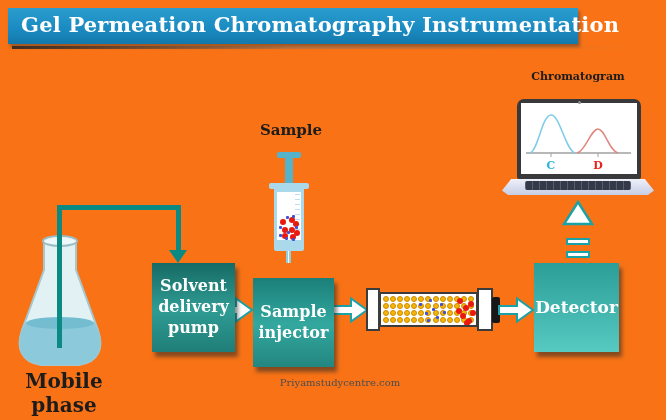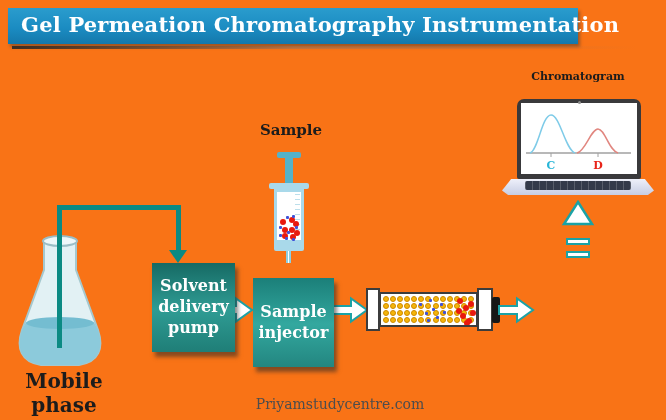--- a/index.html
+++ b/index.html
@@ -83,22 +83,22 @@
   .laptop-cam{position:absolute;left:50%;top:1.5px;width:3px;height:3px;margin-left:-1.5px;
       border-radius:50%;background:#8d8d8d;}
   .laptop-screen{width:100%;height:100%;background:#fff;overflow:hidden;}
   .laptop-base{position:absolute;left:502px;top:179px;width:152px;height:16px;
       background:linear-gradient(180deg,#eef0fa,#c6cde4);
       clip-path:polygon(6% 0,94% 0,100% 72%,96% 100%,4% 100%,0 72%);z-index:1;}
   .laptop-keys{position:absolute;left:50%;top:2px;width:106px;height:9px;margin-left:-53px;
       background:#343a4a;border-radius:2px;
       background-image:repeating-linear-gradient(to right,rgba(255,255,255,.18) 0 1px,transparent 1px 7px);}
 
-  .watermark{position:absolute;left:240px;top:396px;width:200px;text-align:center;
-      font-size:14px;color:#4d4d4d;}
+  .watermark{position:absolute;left:240px;top:377px;width:200px;text-align:center;
+      font-size:10px;color:#4d4d4d;}
 </style>
 </head>
 <body>
 
 <div id="stage">
 
   <div class="banner">
     <span>Gel Permeation Chromatography Instrumentation</span>
   </div>
   <div class="banner-shadow"></div>
@@ -232,20 +232,23 @@
         <span class="od od-blue" style="left: 48%; top: 80%;"></span>
       </div>
   </div>
   <div class="col-cap col-cap-right"></div>
   <div class="col-connector"></div>
 
   <svg class="block-arrow" style="left:498px;" width="37" height="28" viewBox="0 0 37 28">
     <path d="M1,10 H19 V2.5 L35,14 L19,25.5 V18 H1 Z" fill="#fff" stroke="#1ba2a6" stroke-width="2"></path>
   </svg>
 
+  <div class="box box-detector">
+    <span>Detector</span>
+  </div>
 
   <svg class="sig-tri" width="34" height="28" viewBox="0 0 34 28">
     <path d="M17,3 L31,25 H3 Z" fill="#fff" stroke="#1ba2a6" stroke-width="2.5" stroke-linejoin="miter"></path>
   </svg>
   <div class="dash dash-1"></div>
   <div class="dash dash-2"></div>
 
   <div class="lbl" style="left:508px;top:70px;width:140px;font-size:11px;font-weight:bold;">Chromatogram</div>
   <div class="laptop-bezel">
     <div class="laptop-cam"></div>

